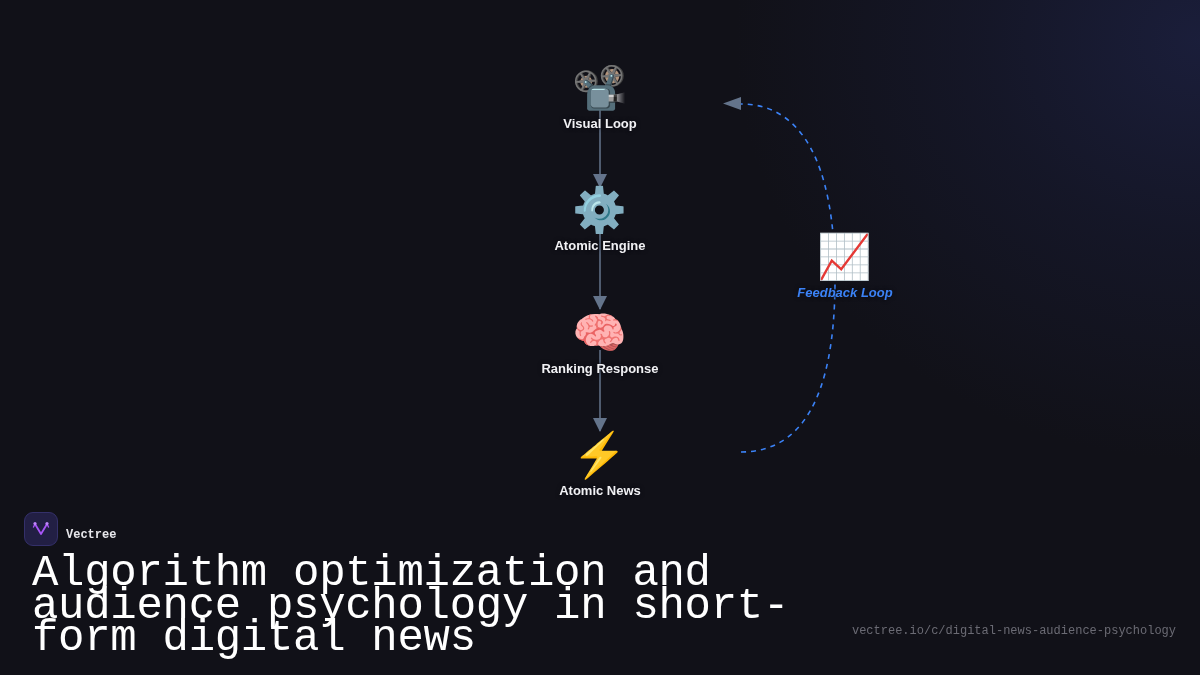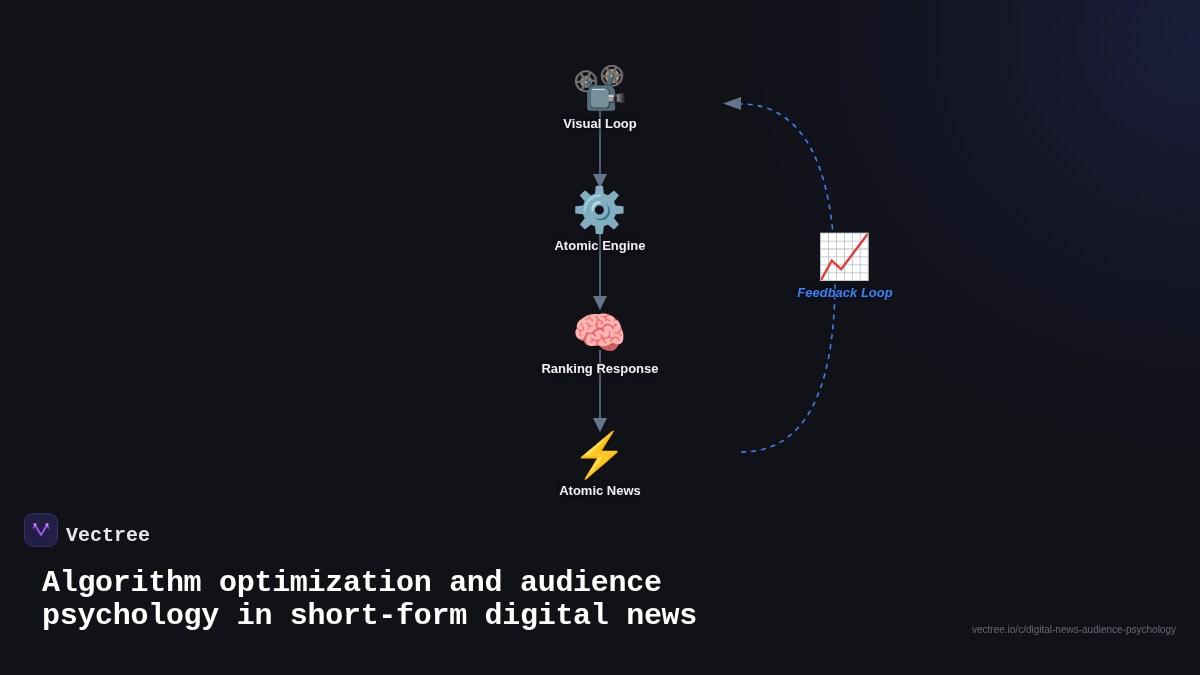--- a/index.html
+++ b/index.html
@@ -60,43 +60,43 @@
       border-radius: 9px;
       background: #221f44;
       border: 1px solid #34306a;
       box-sizing: border-box;
       display: flex; align-items: center; justify-content: center;
     }
     .brand-name {
       margin-left: 8px;
       font-family: "Liberation Mono", "DejaVu Sans Mono", monospace;
       font-weight: bold;
-      font-size: 20px;
+      font-size: 12px;
       color: #e6e6ea;
       margin-top: 12px;
     }
     .title {
       position: absolute;
       left: 24px;
       top: 549px;
       width: 790px;
-      margin: 18px;
+      margin: 8px;
       font-family: "Liberation Mono", "DejaVu Sans Mono", monospace;
-      font-weight: bold;
-      font-size: 30px;
+      font-weight: normal;
+      font-size: 44px;
       line-height: 32.5px;
       color: #ffffff;
       letter-spacing: -0.3px;
     }
     .url {
       position: absolute;
       right: 24px;
       top: 624px;
-      font-family: Liberation Sans, sans-serif;
-      font-size: 10px;
+      font-family: Liberation Mono, monospace;
+      font-size: 12px;
       color: #6b6b74;
     }
   </style>
 </head>
 <body>
 
 <div class="canvas">
 
   <svg class="edges" viewBox="0 0 1200 675">
     <defs>

